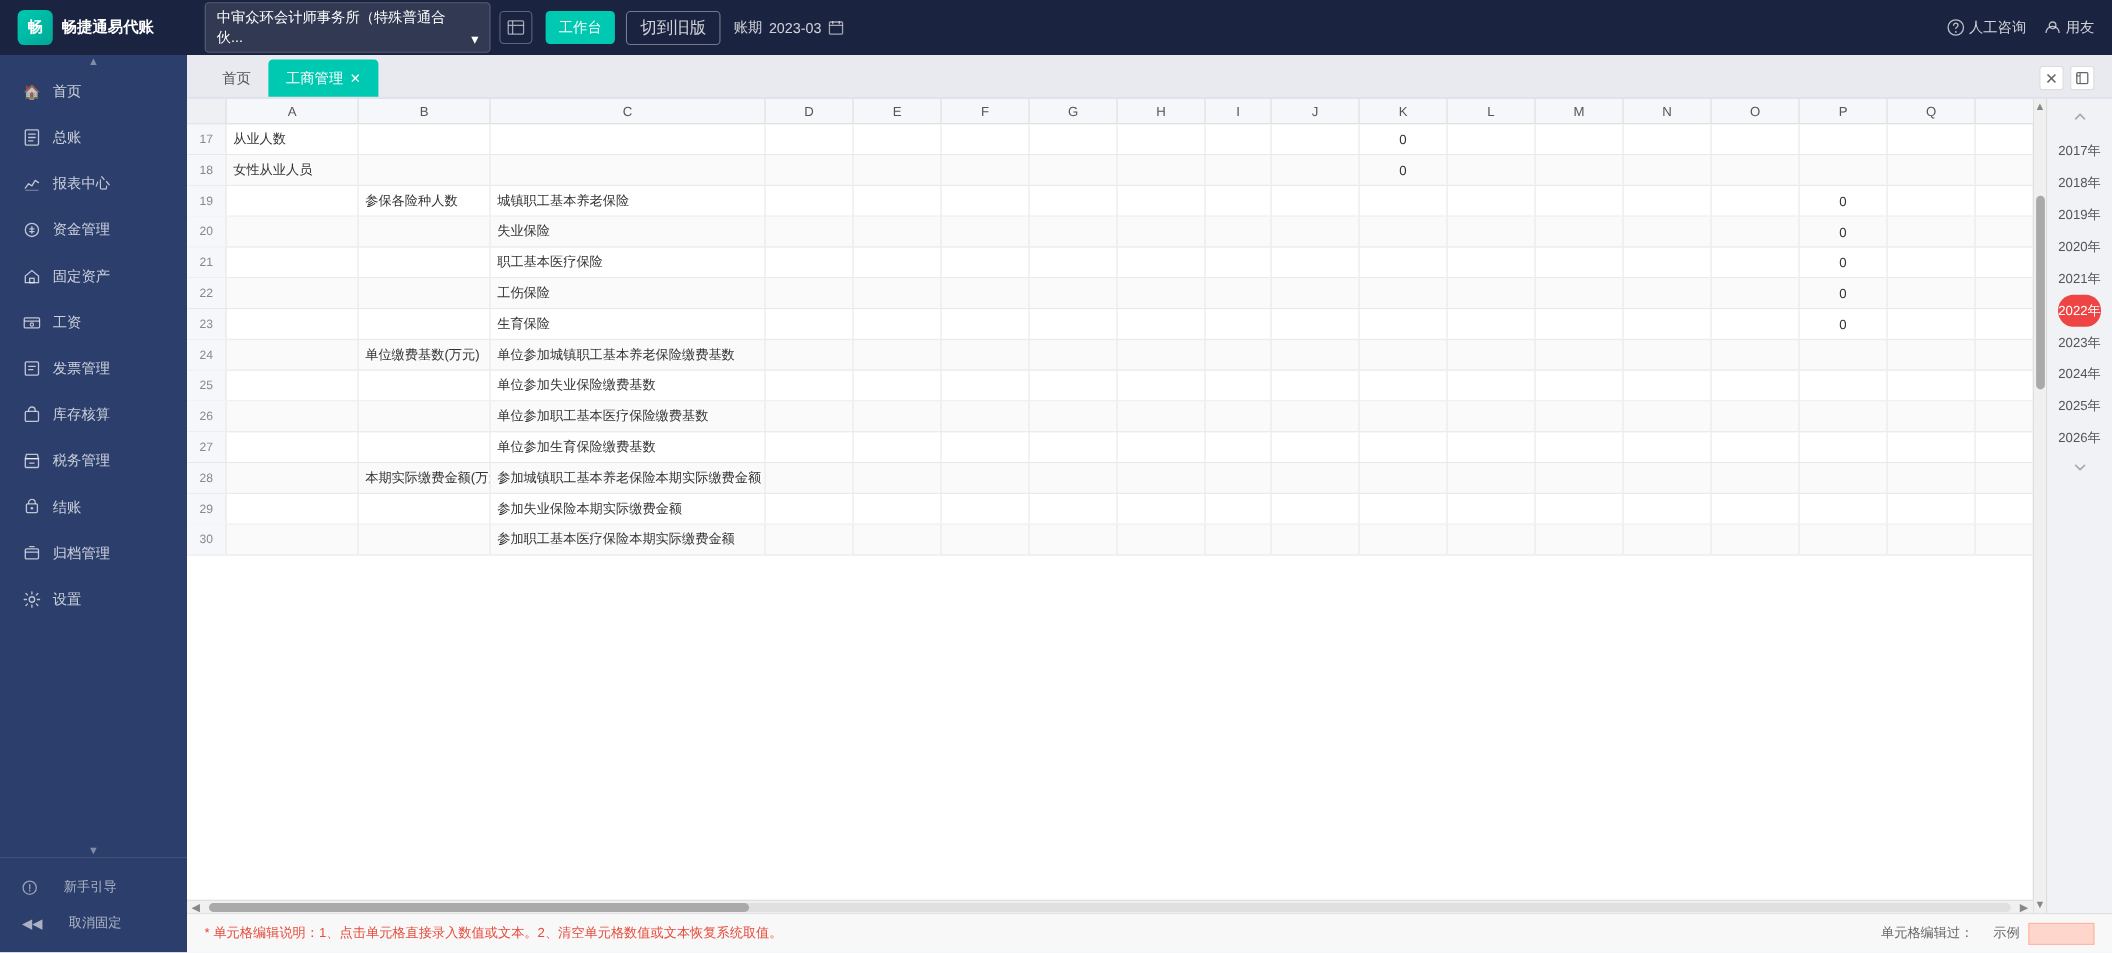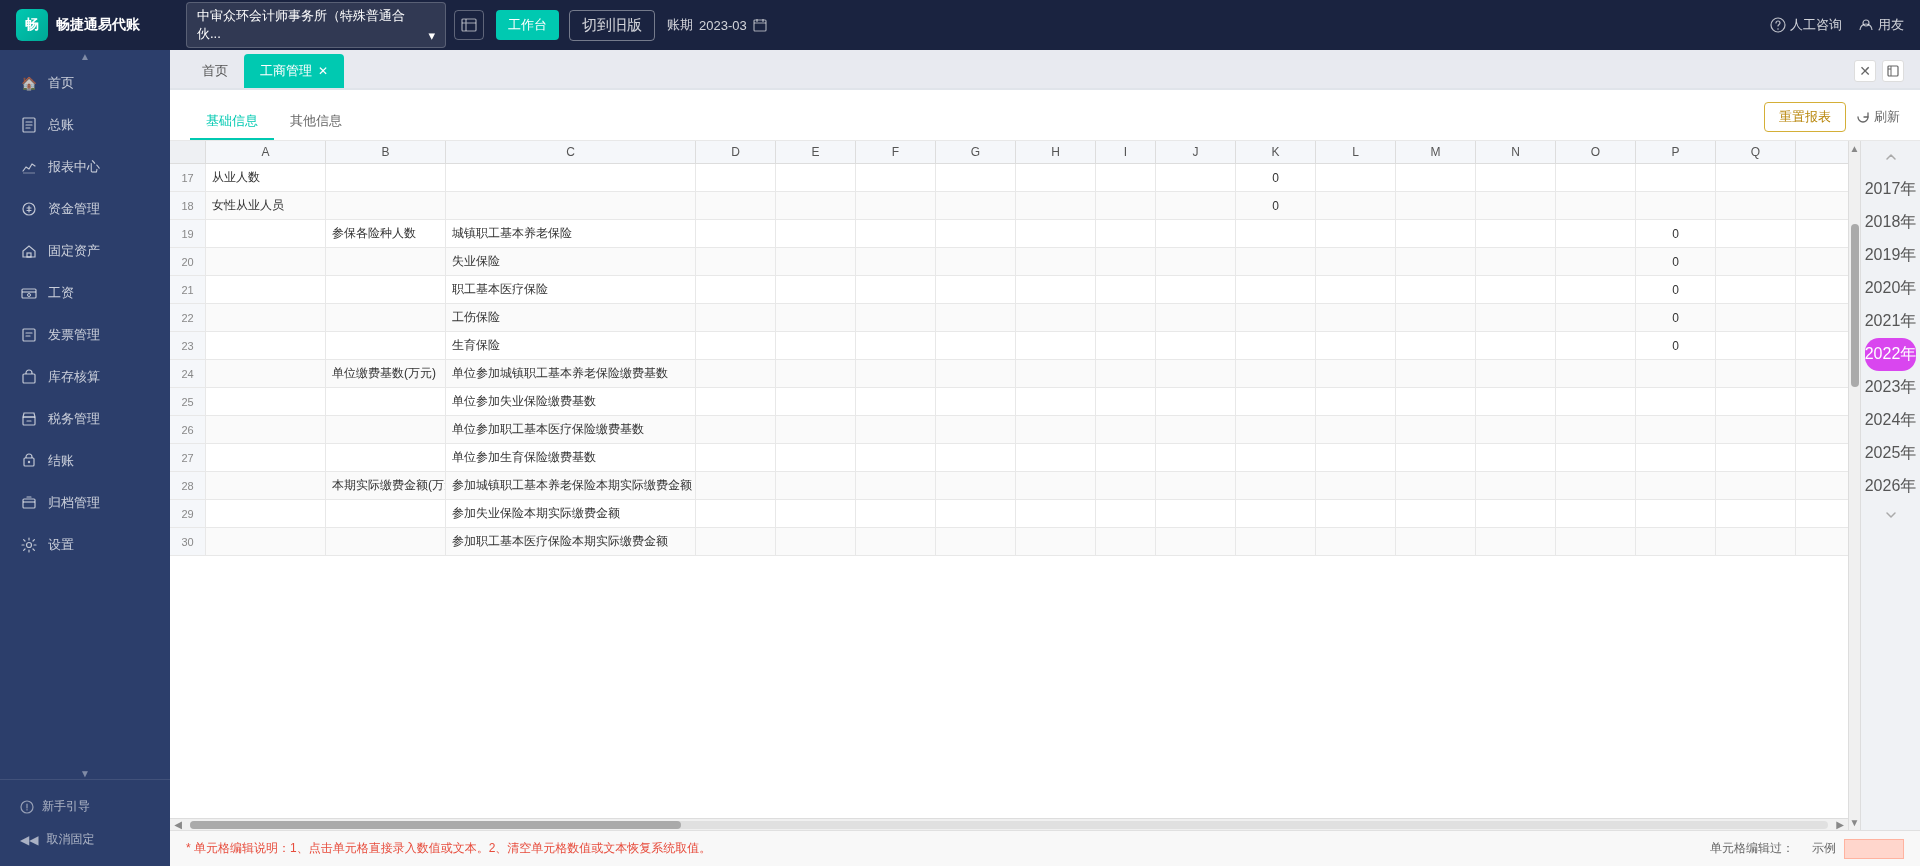--- a/index.html
+++ b/index.html
@@ -118,21 +118,21 @@
       cursor: pointer;
       font-size: 13px;
       transition: background 0.2s;
     }
     .sidebar-item-icon { width: 18px; height: 18px; display: flex; align-items: center; justify-content: center; flex-shrink: 0; }
     .sidebar-bottom {
       padding: 10px 0;
       border-top: 1px solid rgba(255,255,255,0.1);
     }
     .sidebar-collapse-btn {
-      display: flex; align-items: center; gap: 8px;
+      display: flex; align-items: center; gap: 24px;
       padding: 8px 20px;
       color: rgba(255,255,255,0.6);
       cursor: pointer;
       font-size: 12px;
     }
 
     
     .content-area {
       flex: 1;
       display: flex;
@@ -340,26 +340,26 @@
       width: 100%;
       text-align: center;
       padding: 4px 0;
       cursor: pointer;
       color: #aaa;
       font-size: 16px;
     }
     .year-item {
       width: 100%;
       padding: 6px 0;
-      font-size: 16px;
+      font-size: 12px;
       color: #555;
       cursor: pointer;
     }
     .year-item.active {
-      background: #d946ef;
+      background: #ef4444;
       color: white;
       border-radius: 14px;
     }
 
     
     .h-scroll-bar {
       height: 12px;
       background: #f0f0f0;
       border-top: 1px solid #ddd;
       display: flex;
@@ -601,38 +601,20 @@
           <svg width="12" height="12" viewBox="0 0 12 12" fill="none">
               <rect x="1" y="1" width="10" height="10" rx="1" stroke="#666" stroke-width="1.2"></rect>
               <path d="M4 1v10M1 4h3" stroke="#666" stroke-width="1"></path>
             </svg>
         </div>
       </div>
     </div>
 
     <div class="page-content">
 
-      <div class="sub-tab-bar">
-        <div class="sub-tab active">
-          <span>基础信息</span>
-        </div>
-        <div class="sub-tab">
-          <span>其他信息</span>
-        </div>
-        <div class="sub-tab-actions">
-          <button class="reset-report-btn">重置报表</button>
-          <button class="refresh-btn">
-            <svg width="14" height="14" viewBox="0 0 14 14" fill="none">
-                <path d="M12 7A5 5 0 112 7" stroke="#666" stroke-width="1.3" stroke-linecap="round"></path>
-                <path d="M12 3v4h-4" stroke="#666" stroke-width="1.3" stroke-linecap="round" stroke-linejoin="round"></path>
-              </svg>
-            <span>刷新</span>
-          </button>
-        </div>
-      </div>
 
       <div style="display:flex;flex:1;overflow:hidden;">
 
         <div class="spreadsheet-main">
 
           <div class="col-header-row">
             <div class="col-header-cell row-num-header"></div>
             <div class="col-header-cell c-a">A</div>
             <div class="col-header-cell c-b">B</div>
             <div class="col-header-cell c-c">C</div>

